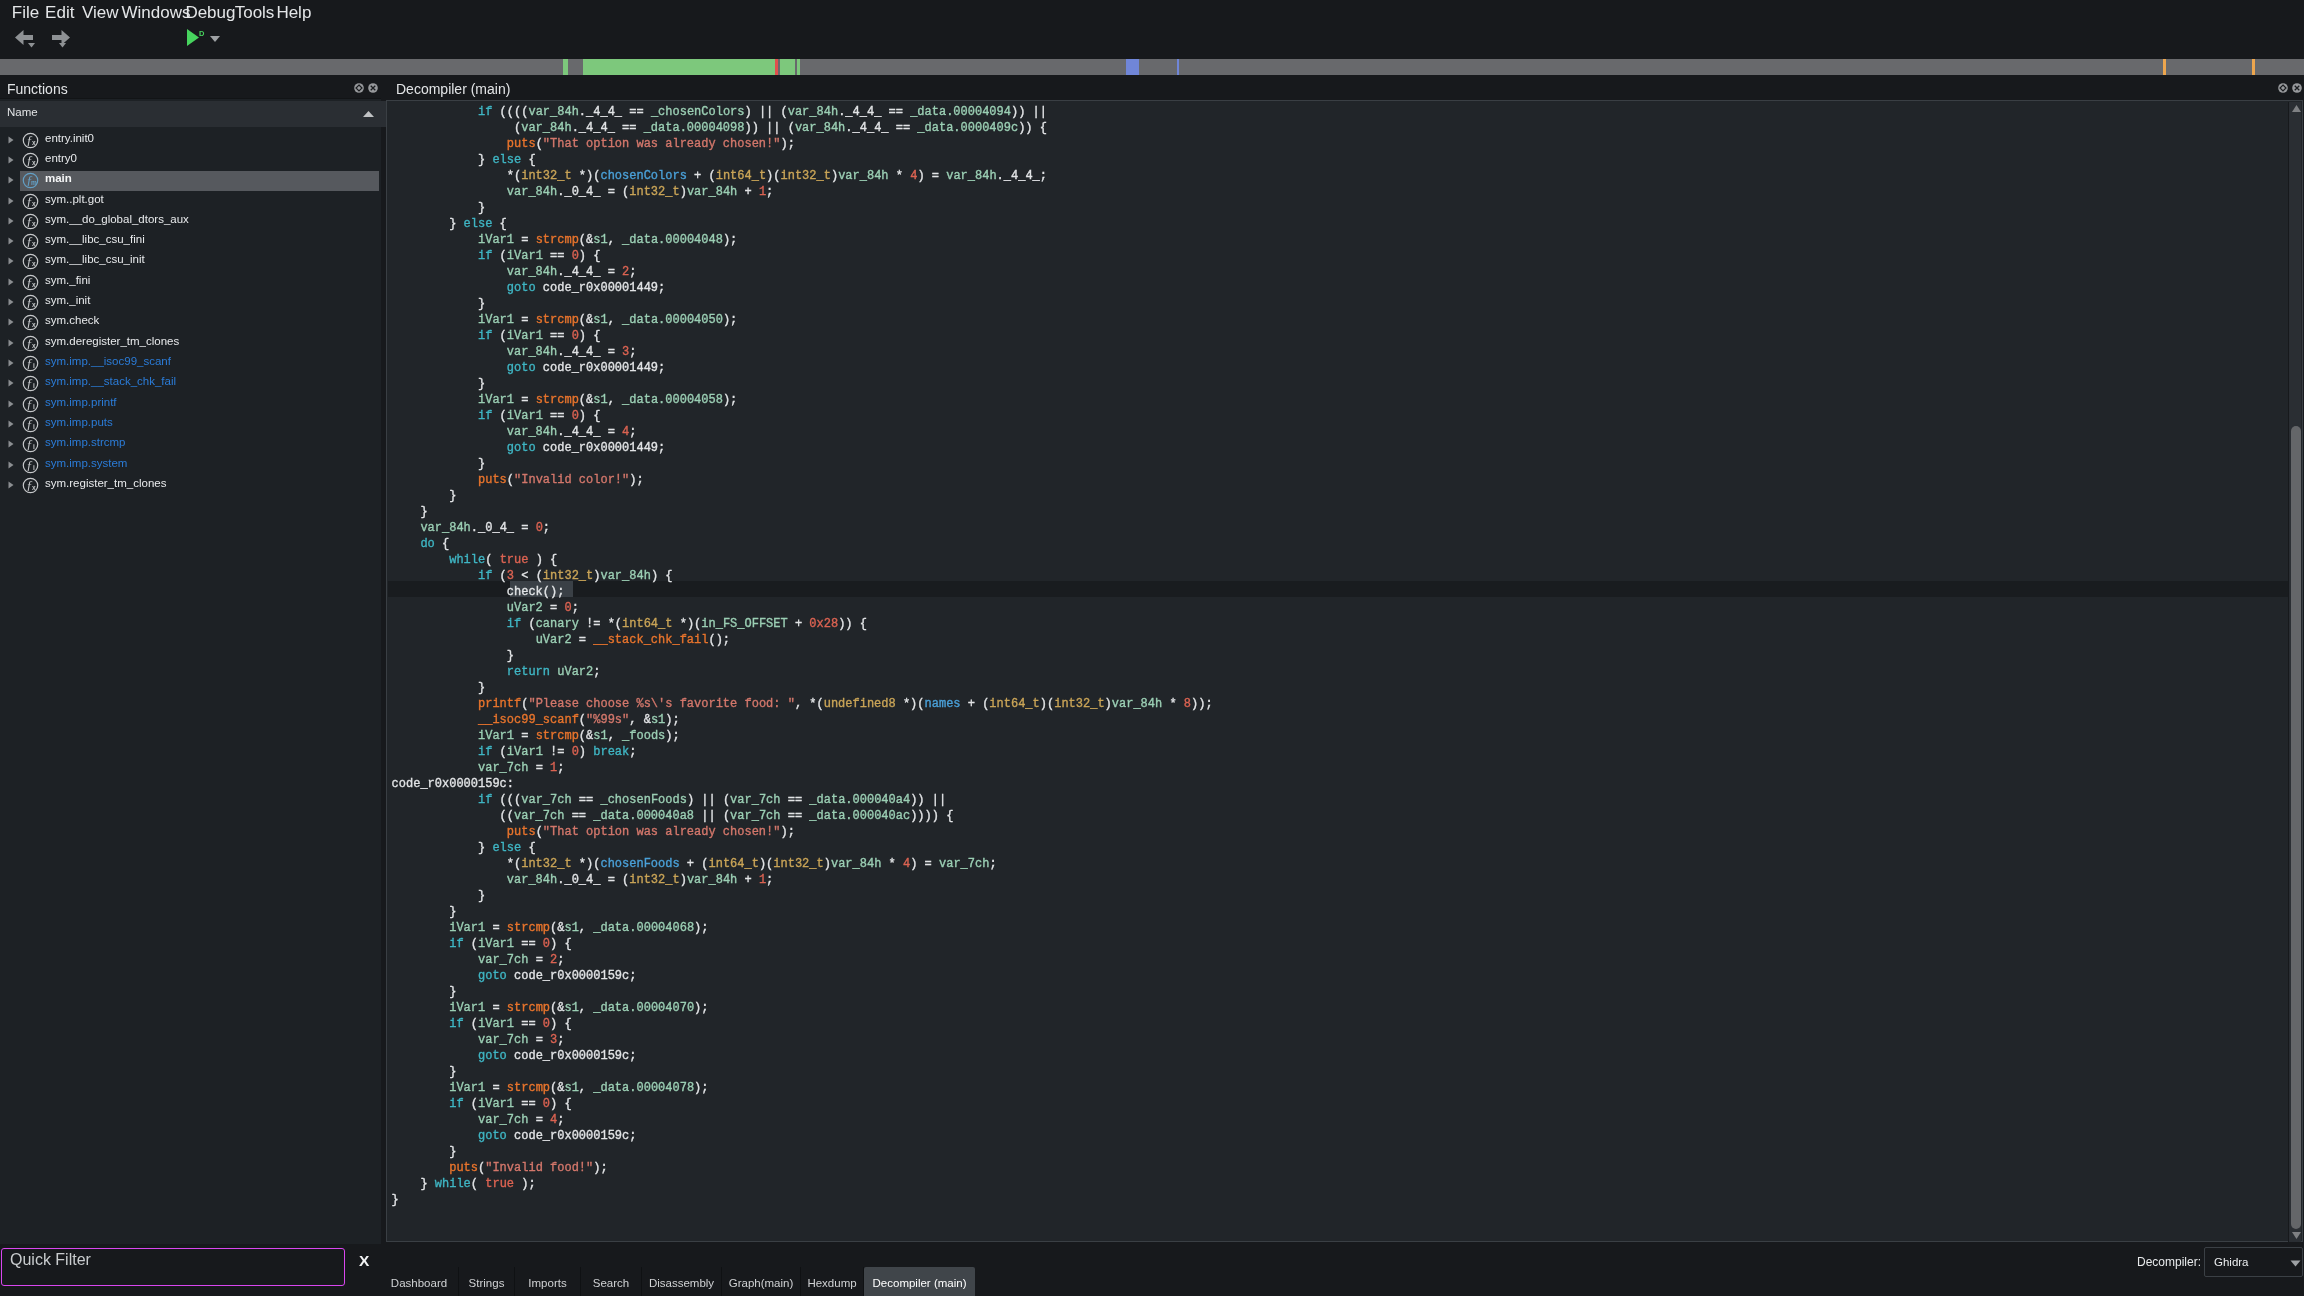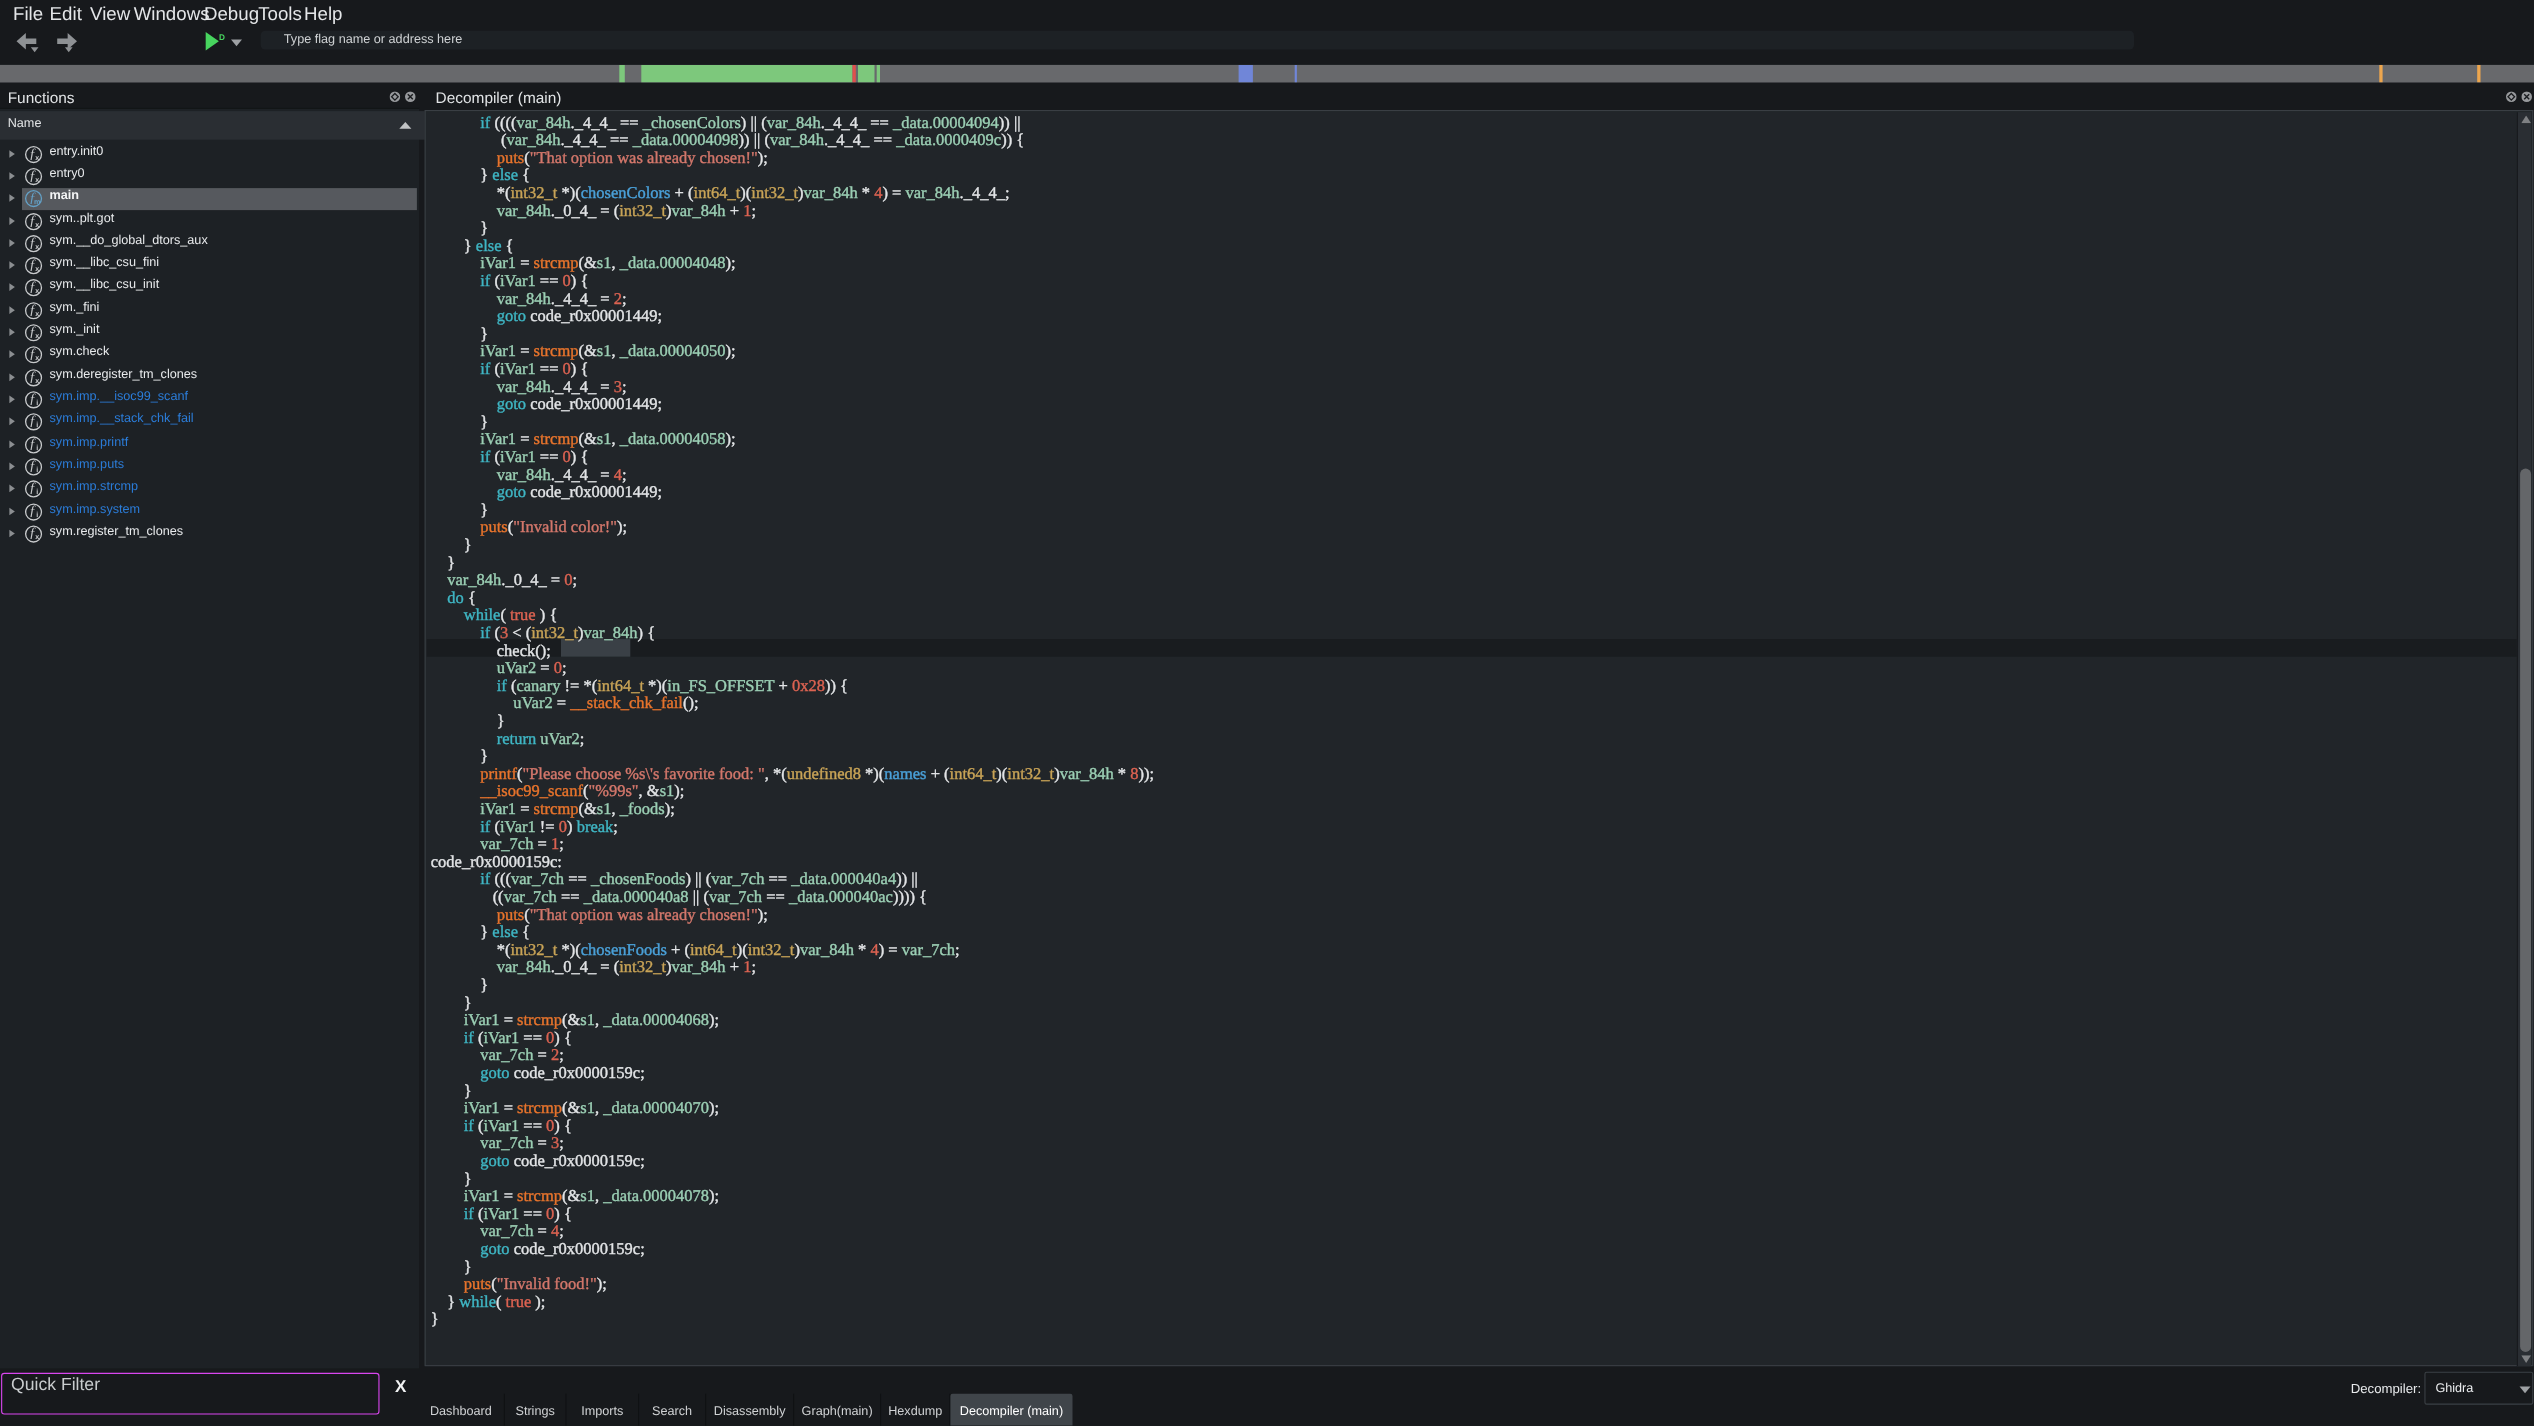--- a/index.html
+++ b/index.html
@@ -8,21 +8,21 @@
 .searchbox{position:absolute;left:237px;top:6px;width:1703px;height:17px;background:#1d2125;border-radius:4px;color:#cfd2d4;font-size:11.5px;line-height:17px;padding-left:21px}
 .membar{position:absolute;left:0;top:59px;width:100%;height:16px;background:#68696c;overflow:hidden}
 .ptitle{position:absolute;color:#e2e4e6;font-size:14px}
 .panelL{position:absolute;left:0;top:98px;width:381px;height:1146px;background:#1d2125;border-top:1px solid #121416}
 .namehdr{position:absolute;left:0;top:2px;width:430px;height:26px;background:#2a2e33;color:#e2e4e6;font-size:11.5px}
 .fnorm{color:#e8eaec;font-size:11.5px;white-space:pre}
 .fimp{color:#2b7cd8;font-size:11.5px;white-space:pre}
 .fmain{color:#f4f5f6;font-size:11.5px;font-weight:bold;white-space:pre}
 .sel{position:absolute;left:20px;width:359px;height:20.3px;background:#56595e}
 .panelR{position:absolute;left:386px;top:100px;width:1917px;height:1142px;background:#212529;border:1px solid #3a3f44}
-pre.code{position:absolute;left:4.6px;top:2.6px;font-family:Liberation Serif, serif;font-size:15px;line-height:16px;color:#e2e4e6;letter-spacing:0;-webkit-text-stroke:0.35px}
+pre.code{position:absolute;left:4.6px;top:2.6px;font-family:Liberation Mono, monospace;font-size:12px;line-height:16px;color:#e2e4e6;letter-spacing:0;-webkit-text-stroke:0.35px}
 pre.code i{font-style:normal}
 i.k{color:#3fb6c4} i.t{color:#c9a457} i.c{color:#e8742c} i.b{color:#4aa0d8} i.m{color:#9bcfb4} i.n{color:#dc6352} i.s{color:#d3776b}
 .hline{position:absolute;left:1px;top:480px;width:1901px;height:16px;background:#191c1f}
 .htok{position:absolute;left:123px;top:480px;width:63px;height:16px;background:#3a4046}
 .vsb{position:absolute;right:1px;top:1px;width:13px;height:1140px;background:#2a2e33;border-left:1px solid #17191c}
 .vsbthumb{position:absolute;left:1.5px;top:324px;width:10px;height:803px;background:#646669;border-radius:5px}
 .qf{position:absolute;left:1px;top:1248px;width:344px;height:38px;border:1px solid #d946ef;border-radius:3px;color:#c9cccE;font-size:16px;line-height:22px;padding-left:8px}
 .tabbar{position:absolute;left:0;top:1267px;width:100%;height:29px;color:#d0d2d4;font-size:11.5px}
 .tab{position:absolute;top:0;height:29px;line-height:33px;overflow:hidden;border-right:1px solid #0f1113;white-space:pre;text-align:center}
 .tabsel{background:#40454a;color:#fff;border-right:none;border-radius:2px 2px 0 0}
@@ -47,21 +47,20 @@
 <path d="M16.5 2 L16.5 7 L7 7 L7 12 L16.5 12 L16.5 17 L25 9.5 Z" fill="#8e9194"></path>
 <path d="M14 15 L21 15 L17.5 19.5 Z" fill="#8e9194"></path>
 </svg>
 <svg class="abs" style="left:186px;top:5px" width="22" height="22" viewBox="0 0 22 22">
 <path d="M1 2 L13 10.5 L1 19 Z" fill="#47d45e"></path>
 <text x="13" y="9" font-size="7.5px" font-weight="bold" fill="#47d45e">D</text>
 </svg>
 <svg class="abs" style="left:209px;top:13px" width="12" height="8">
       <path d="M1 1 L11 1 L6 7 Z" fill="#9ea1a4"></path>
     </svg>
-<div class="searchbox">Type flag name or address here</div>
 </div>
 <div class="membar">
     <div class="abs" style="left:563px;top:0;width:5px;height:16px;background:#7dc87c"></div>
 <div class="abs" style="left:583px;top:0;width:192px;height:16px;background:#7dc87c"></div>
 <div class="abs" style="left:775px;top:0;width:3px;height:16px;background:#e0504d"></div>
 <div class="abs" style="left:780px;top:0;width:15px;height:16px;background:#7dc87c"></div>
 <div class="abs" style="left:797px;top:0;width:2.5px;height:16px;background:#7dc87c"></div>
 <div class="abs" style="left:1126px;top:0;width:13px;height:16px;background:#7086d8"></div>
 <div class="abs" style="left:1176.5px;top:0;width:2.5px;height:16px;background:#7086d8"></div>
 <div class="abs" style="left:2163px;top:0;width:3px;height:16px;background:#eda64e"></div>

